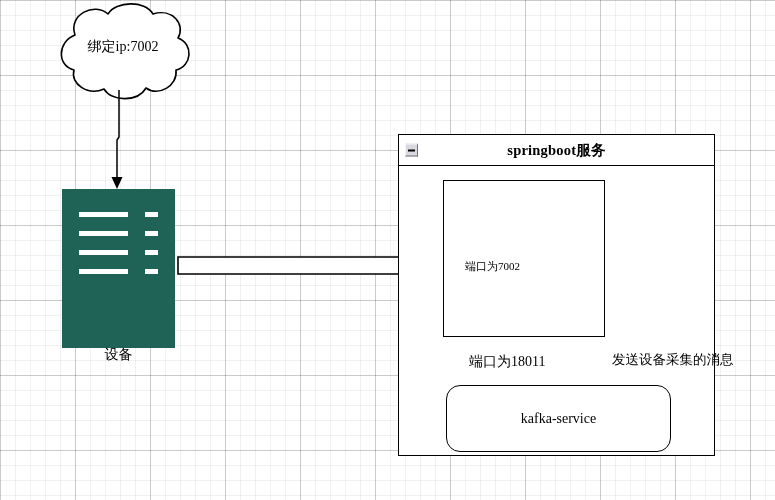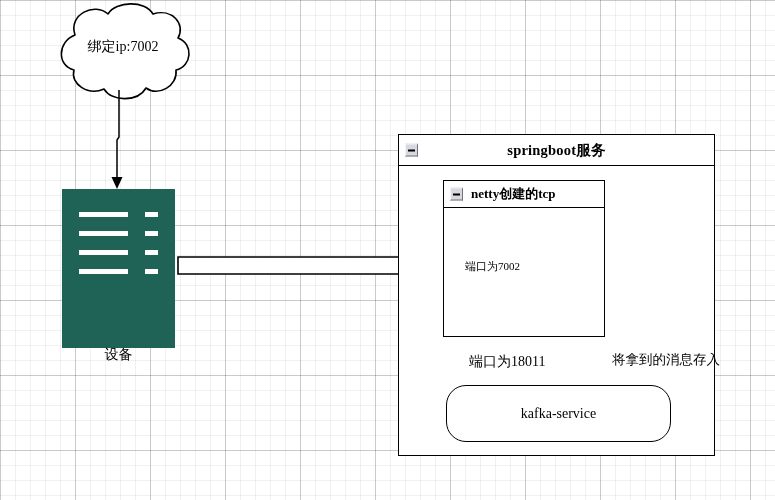--- a/index.html
+++ b/index.html
@@ -176,23 +176,23 @@
     position: absolute;
     left: 469px;
     top: 353px;
     font-size: 14px;
   }
   
   .kafka {
     left: 446px;
     top: 385px;
     width: 225px;
-    height: 57px;
+    height: 67px;
     border: 1.8px solid #000000;
-    border-radius: 20px;
+    border-radius: 14px;
     background: #ffffff;
     display: flex;
     align-items: center;
     justify-content: center;
   }
   .kafka-text {
     font-size: 14px;
   }
   
   .store-label {
@@ -271,28 +271,24 @@
 
 
   <div class="node springboot">
     <div class="sb-titlebar">
       <span class="collapse-icon"></span>
       <span class="sb-title">springboot服务</span>
     </div>
   </div>
 
   <div class="node netty">
-    <div class="netty-titlebar">
-      <span class="collapse-icon"></span>
-      <span class="netty-title">netty创建的tcp</span>
-    </div>
     <div class="netty-body-text">端口为7002</div>
   </div>
 
   <div class="port-label">端口为18011</div>
 
   <div class="node kafka">
     <span class="kafka-text">kafka-service</span>
   </div>
 
-  <div class="store-label">将拿到的消息存入</div>
+  <div class="store-label">发送设备采集的消息</div>
 
 </div>
 
 </body></html>

